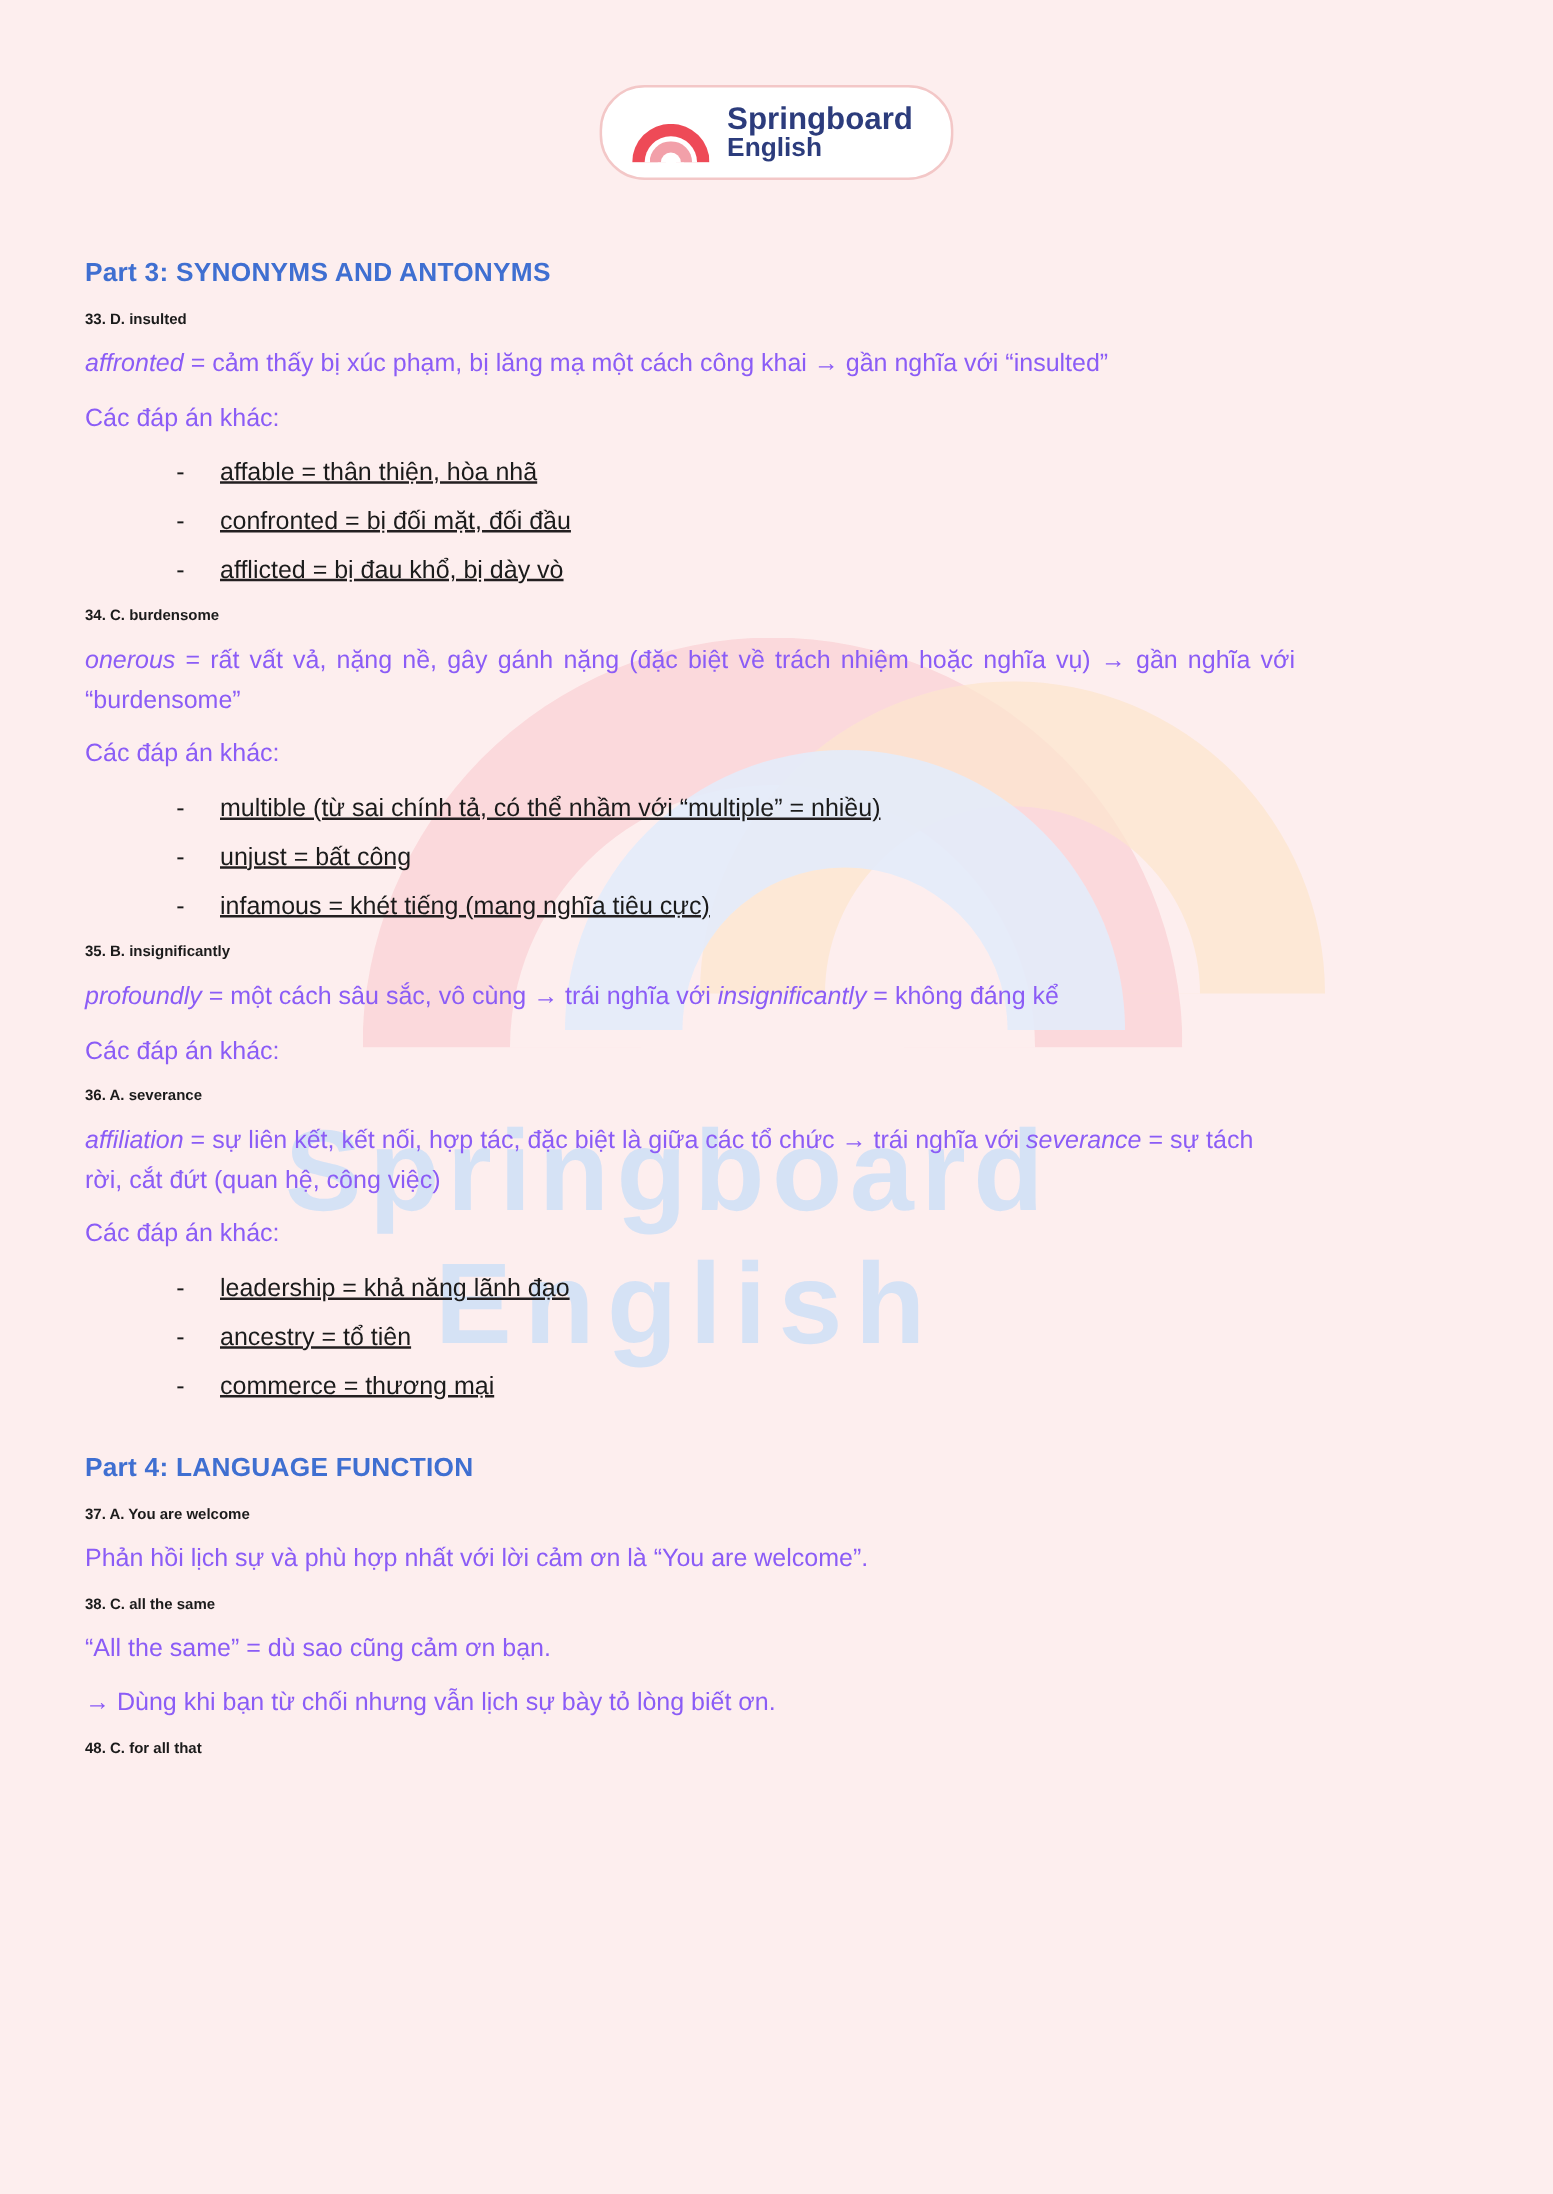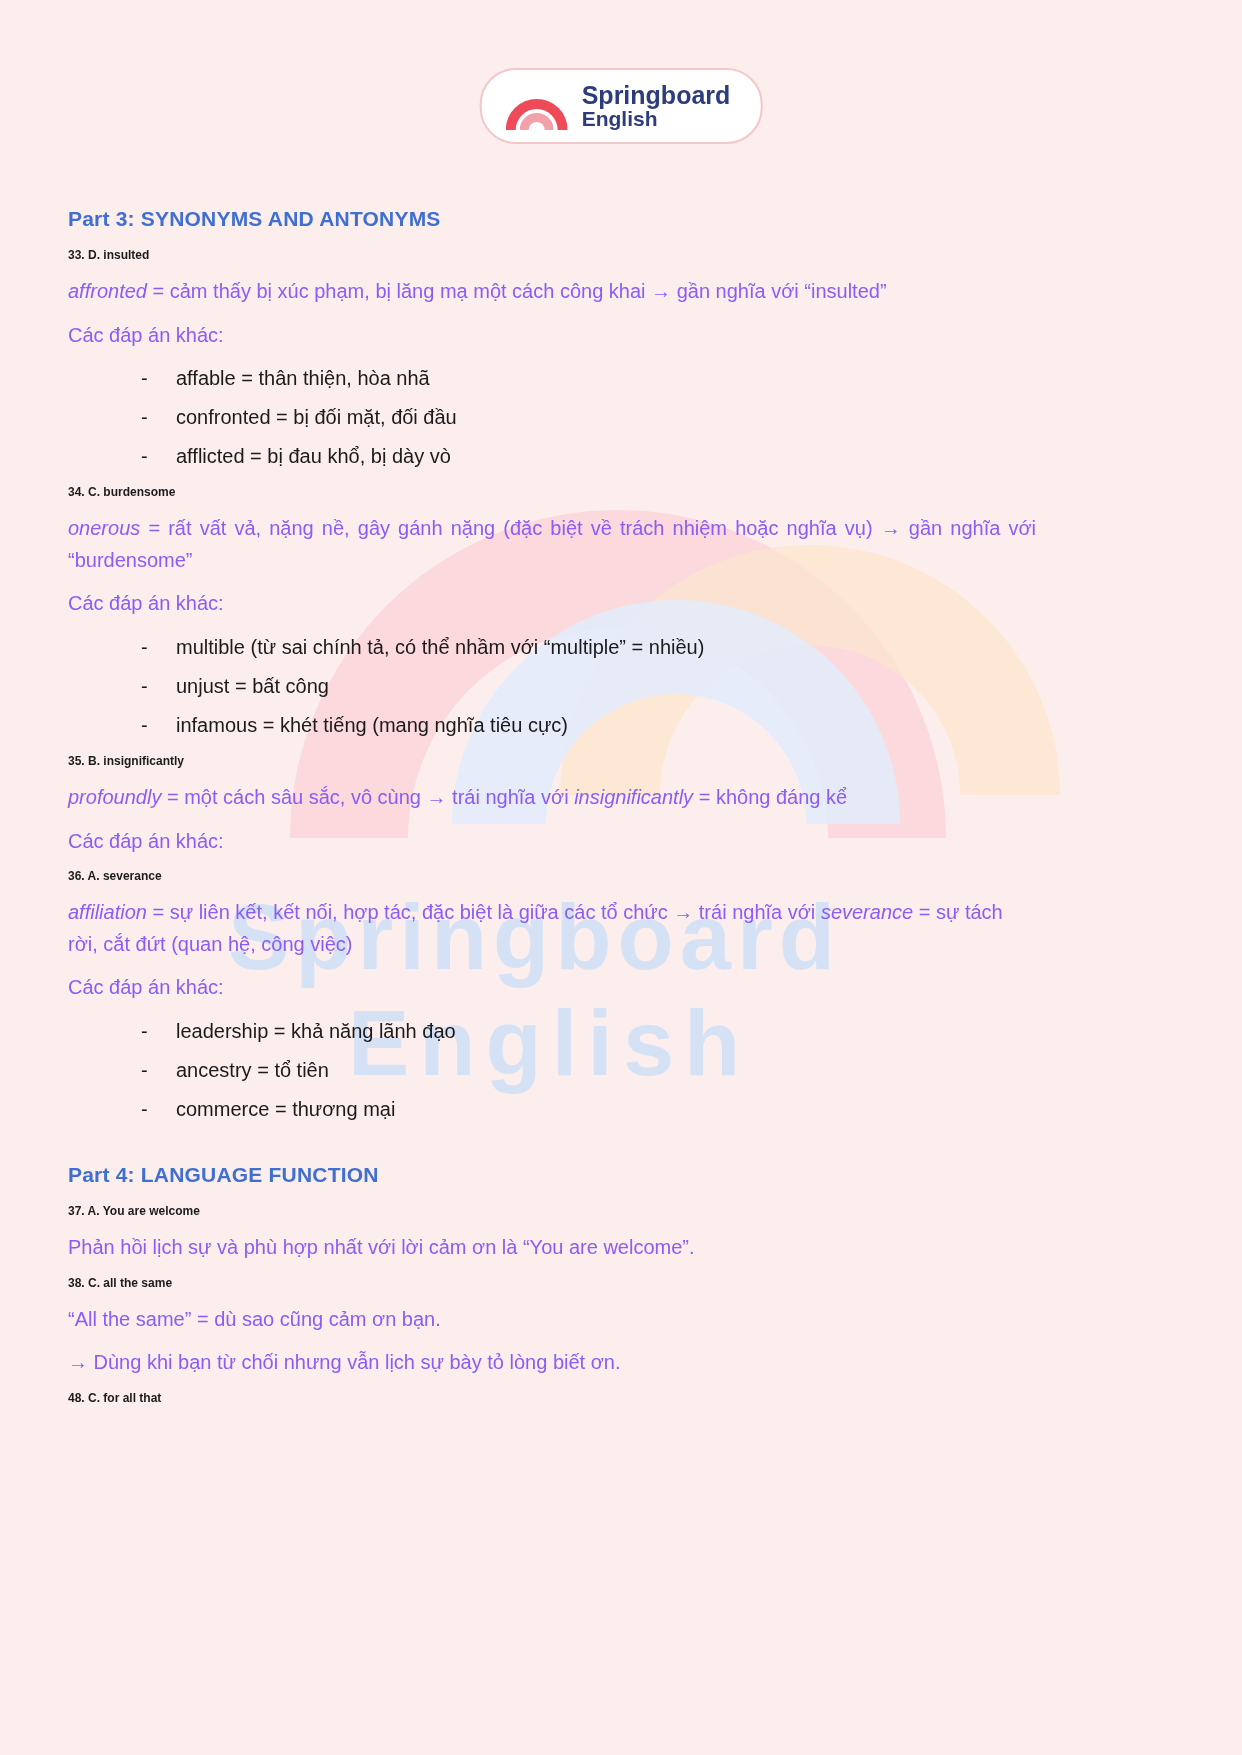--- a/index.html
+++ b/index.html
@@ -173,20 +173,21 @@
   .para.justify {
     text-align: justify;
   }
   .it {
     font-style: italic;
   }
   ul.bullets {
     list-style: none;
     margin: 0 0 13px 0;
     padding: 0 0 0 108px;
+    text-decoration: underline;
   }
   ul.bullets li {
     position: relative;
     font-size: 20px;
     line-height: 1.55;
     margin-bottom: 8px;
     color: #1b1b1b;
   }
   ul.bullets li::before {
     content: "-";

